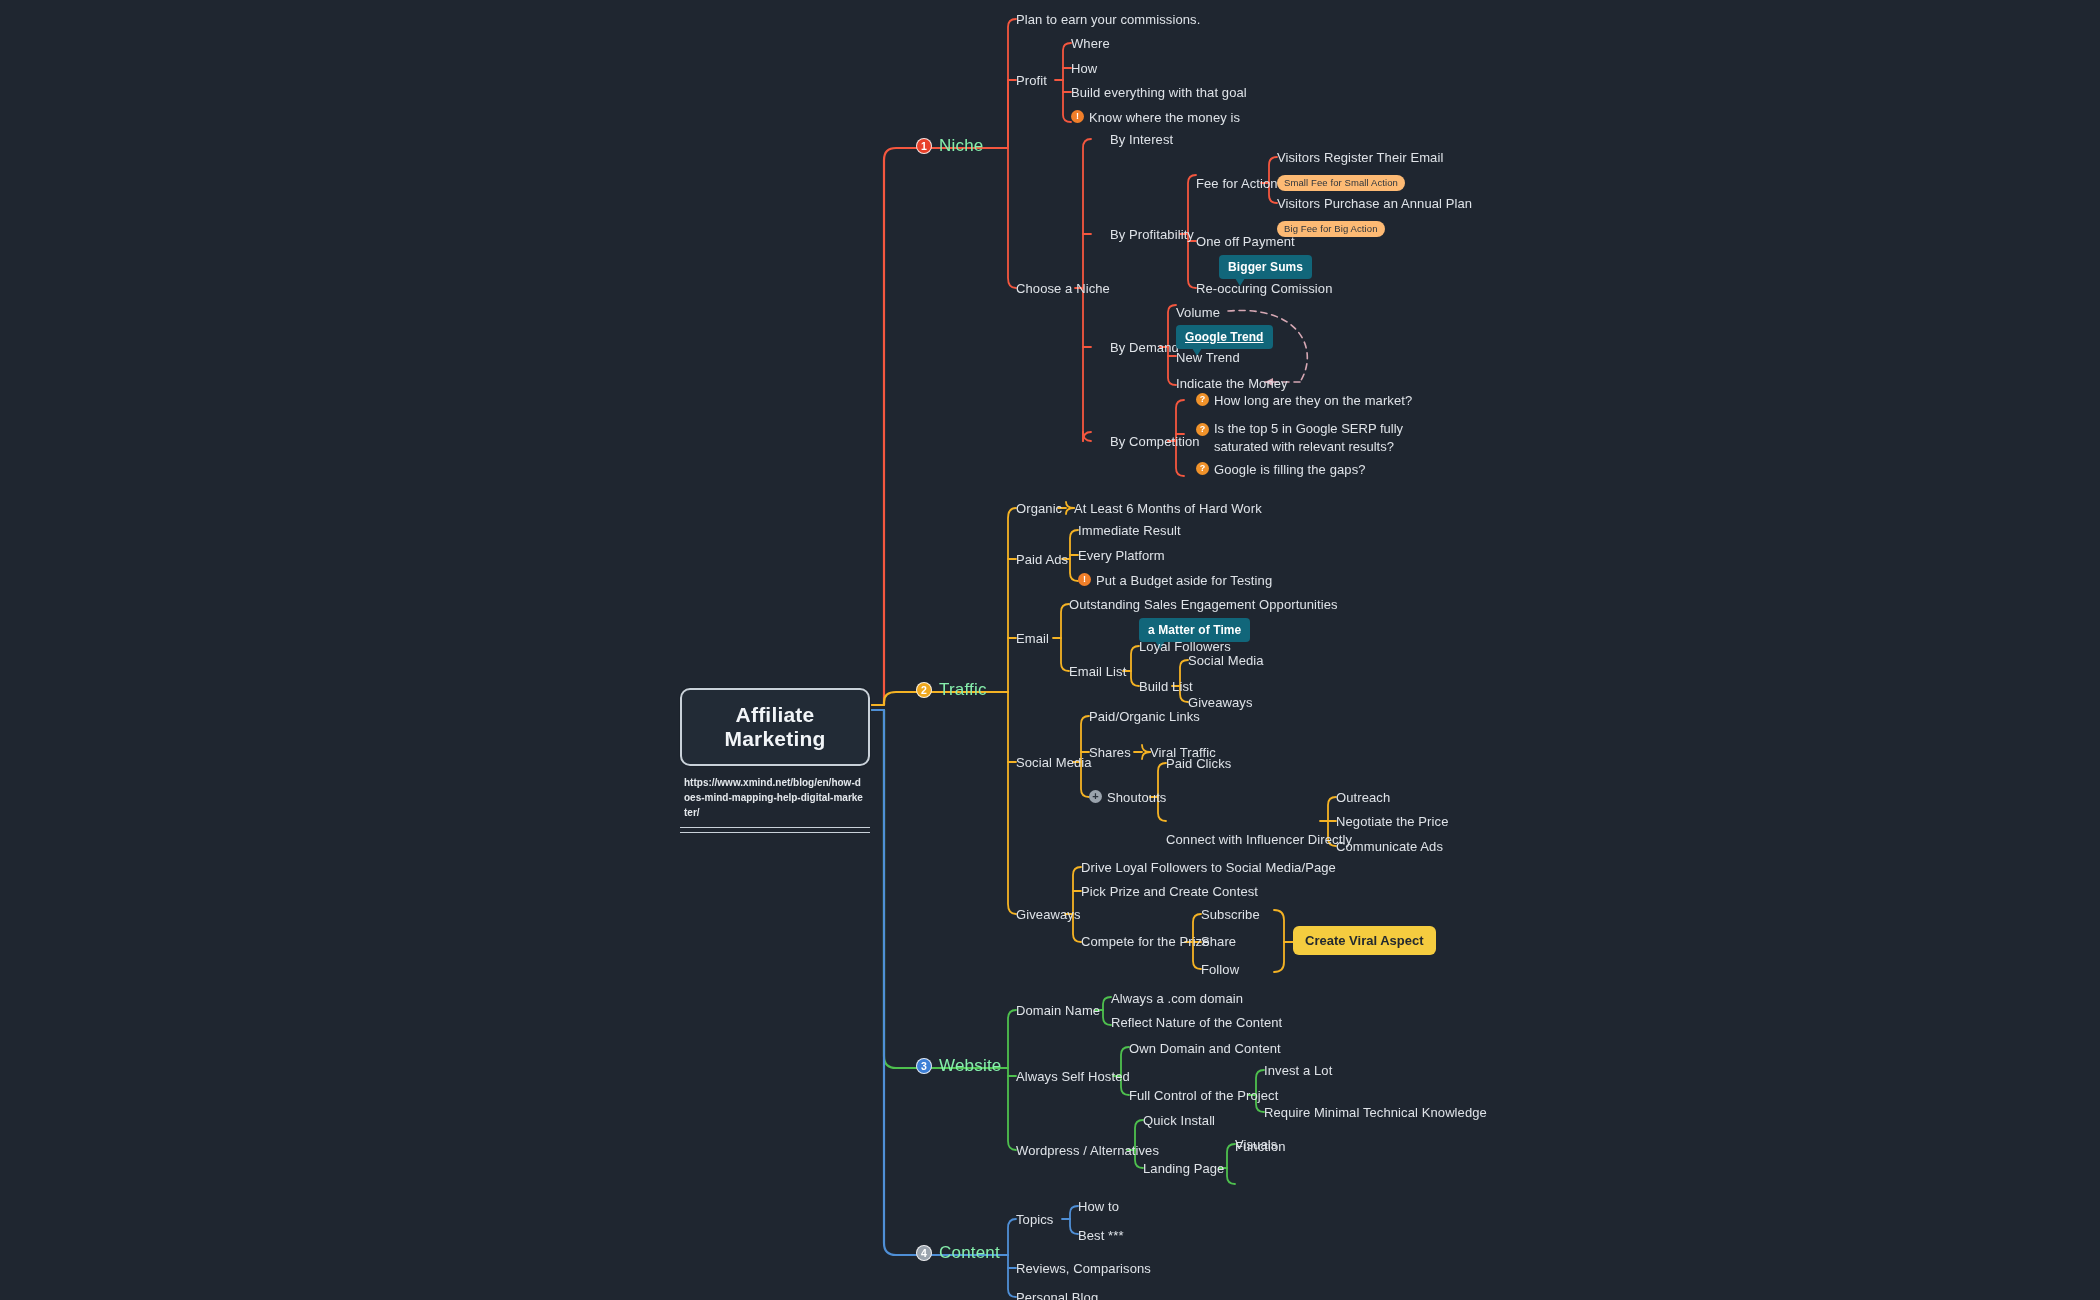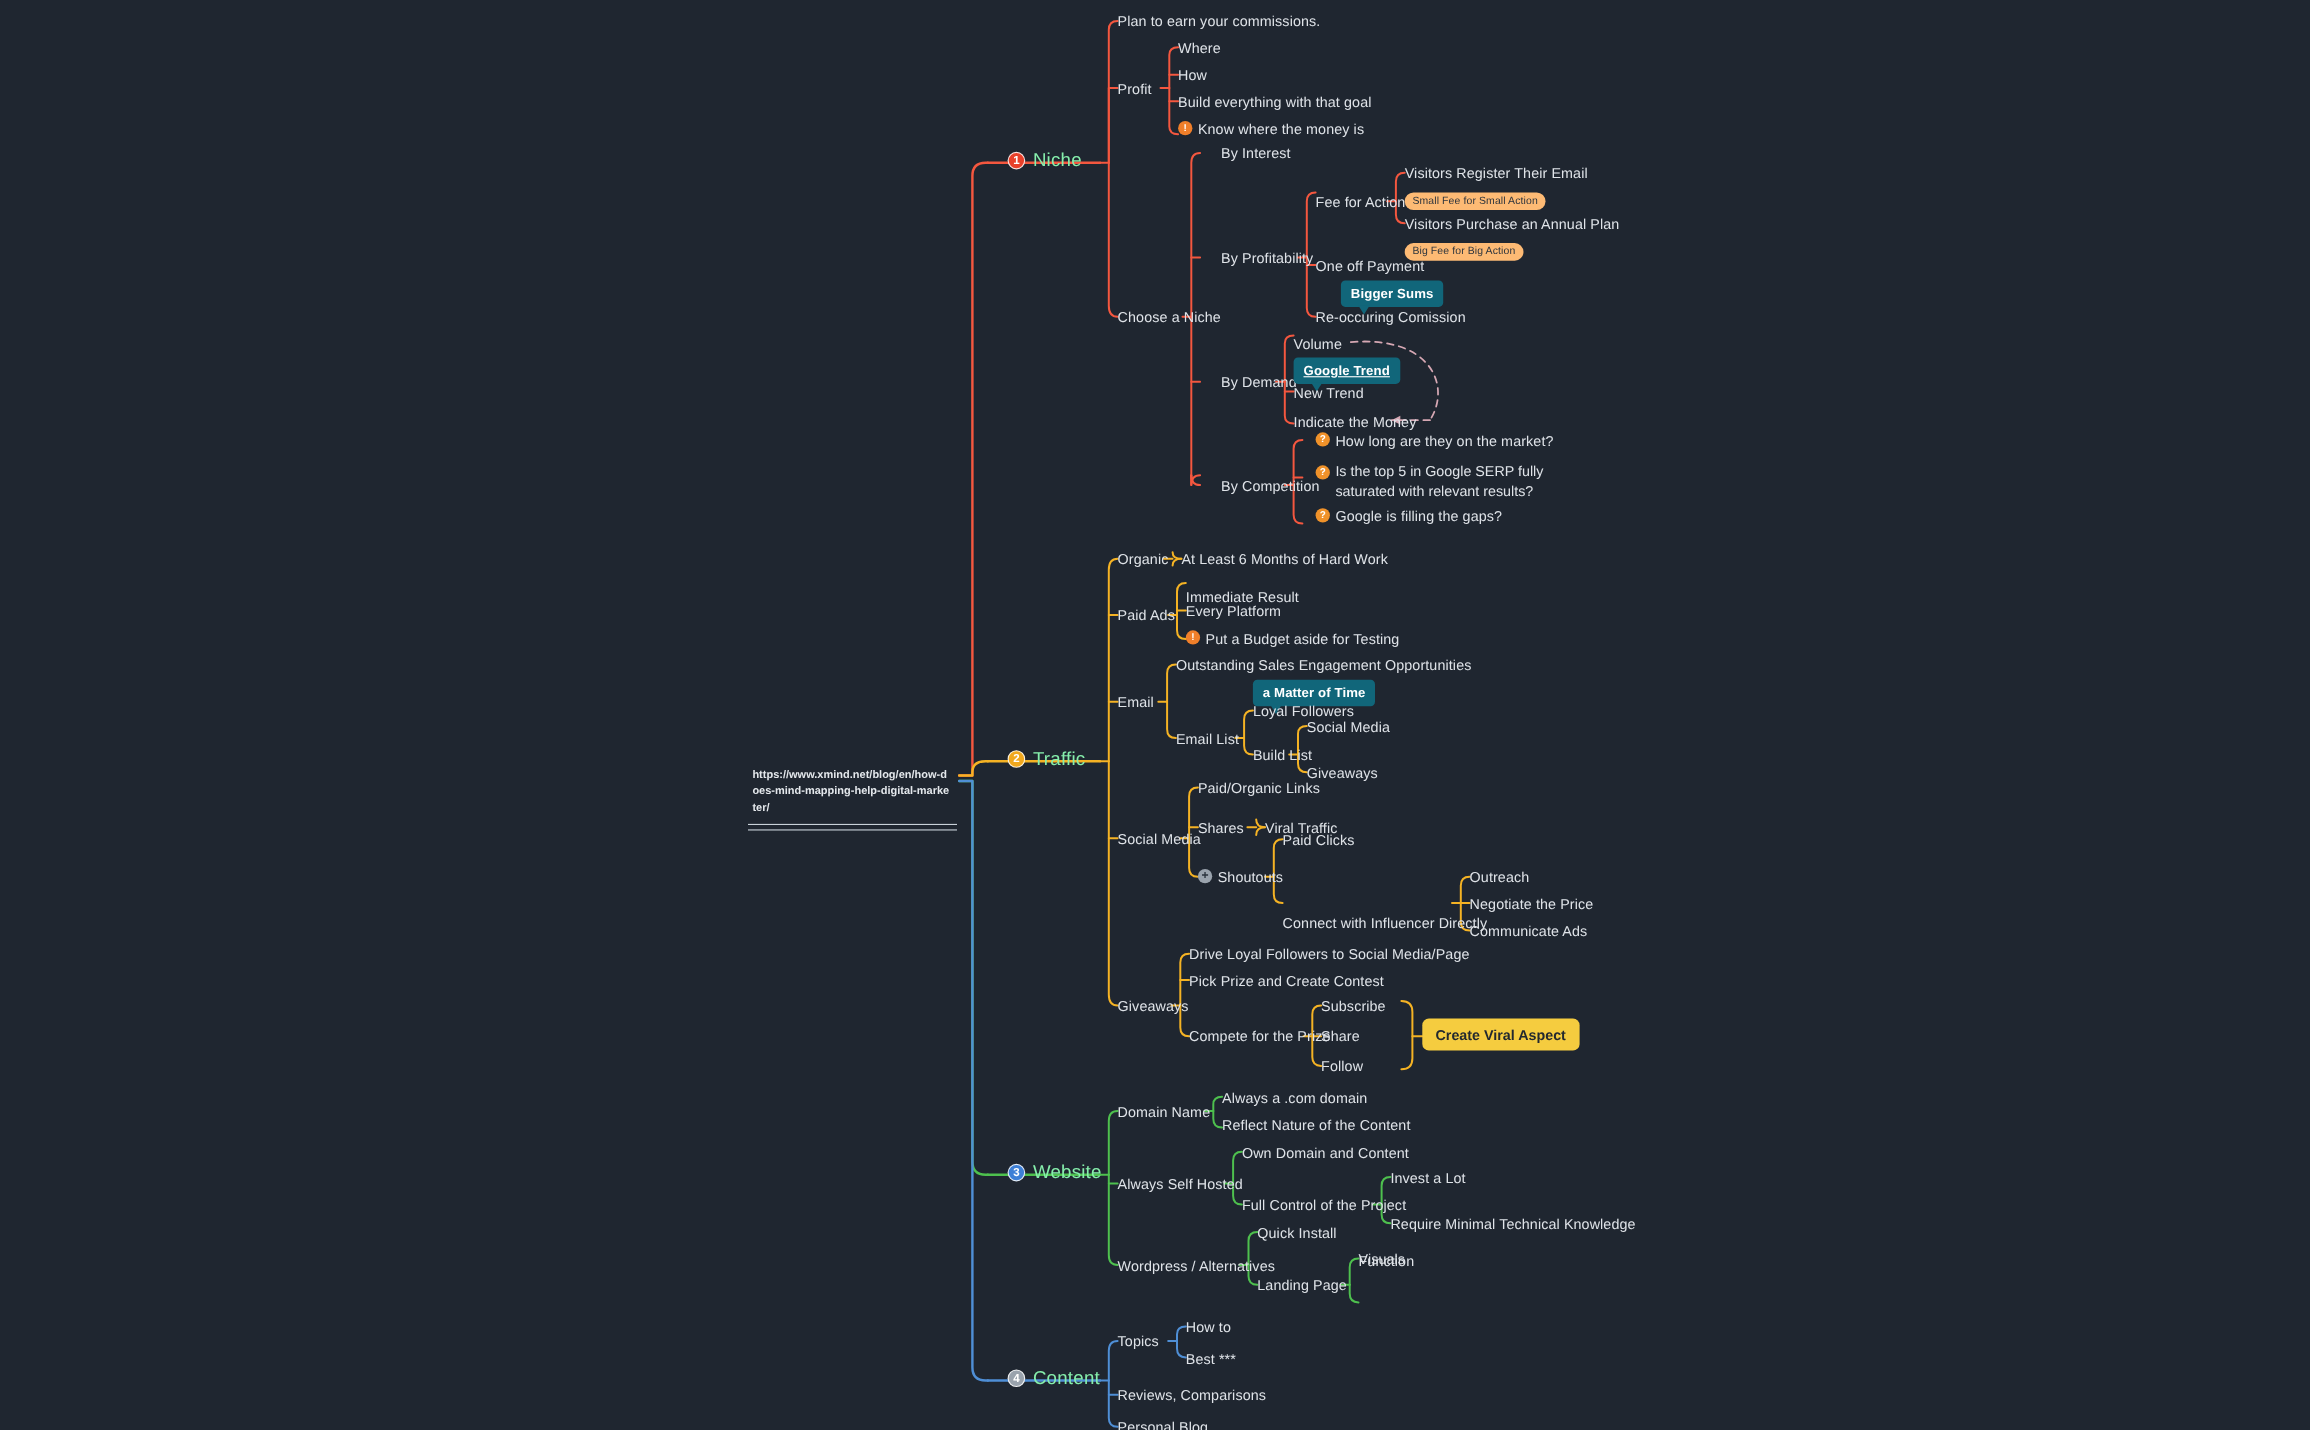--- a/index.html
+++ b/index.html
@@ -208,20 +208,23 @@
     <path d="M1008 1255 L1008 1289 Q1008 1297 1016 1297" stroke="#4f8fd6" stroke-width="1.8"></path>
     <path d="M1008 1268 L1016 1268" stroke="#4f8fd6" stroke-width="1.8"></path>
 
     <path d="M1062 1219 L1070 1219" stroke="#4f8fd6" stroke-width="1.8"></path>
     <path d="M1070 1219 L1070 1213 Q1070 1206 1078 1206" stroke="#4f8fd6" stroke-width="1.8"></path>
     <path d="M1070 1219 L1070 1226 Q1070 1234 1078 1234" stroke="#4f8fd6" stroke-width="1.8"></path>
   </g>
 </svg>
 
 <div id="central">
+  <div class="central-box">
+    <span>Affiliate Marketing</span>
+  </div>
   <div class="central-url">https://www.xmind.net/blog/en/how-does-mind-mapping-help-digital-marketer/</div>
   <div class="central-rule"></div>
 </div>
 
 <div class="main-topic" style="left:916px;top:136px;">
   <span class="badge" style="background:#e8402a;">1</span>
   <span class="label">Niche</span>
 </div>
 
 <div class="main-topic" style="left:916px;top:680px;">
@@ -286,21 +289,21 @@
 </div>
 <div class="node t row" style="left:1196px;top:462px;">
   <span class="mk mk-q">?</span>
   <span>Google is filling the gaps?</span>
 </div>
 
 <div class="node t" style="left:1016px;top:501px;">Organic</div>
 <div class="node t" style="left:1074px;top:501px;">At Least 6 Months of Hard Work</div>
 
 <div class="node t" style="left:1016px;top:552px;">Paid Ads</div>
-<div class="node t" style="left:1078px;top:523px;margin-top:12px;">Immediate Result</div>
+<div class="node t" style="left:1078px;top:523px;">Immediate Result</div>
 <div class="node t" style="left:1078px;top:548px;">Every Platform</div>
 <div class="node t row" style="left:1078px;top:573px;">
   <span class="mk mk-warn">!</span>
   <span>Put a Budget aside for Testing</span>
 </div>
 
 <div class="node t" style="left:1016px;top:631px;">Email</div>
 <div class="node t" style="left:1069px;top:597px;">Outstanding Sales Engagement Opportunities</div>
 <div class="callout" style="left:1139px;top:618px;">a Matter of Time</div>
 <div class="node t" style="left:1069px;top:664px;">Email List</div>

